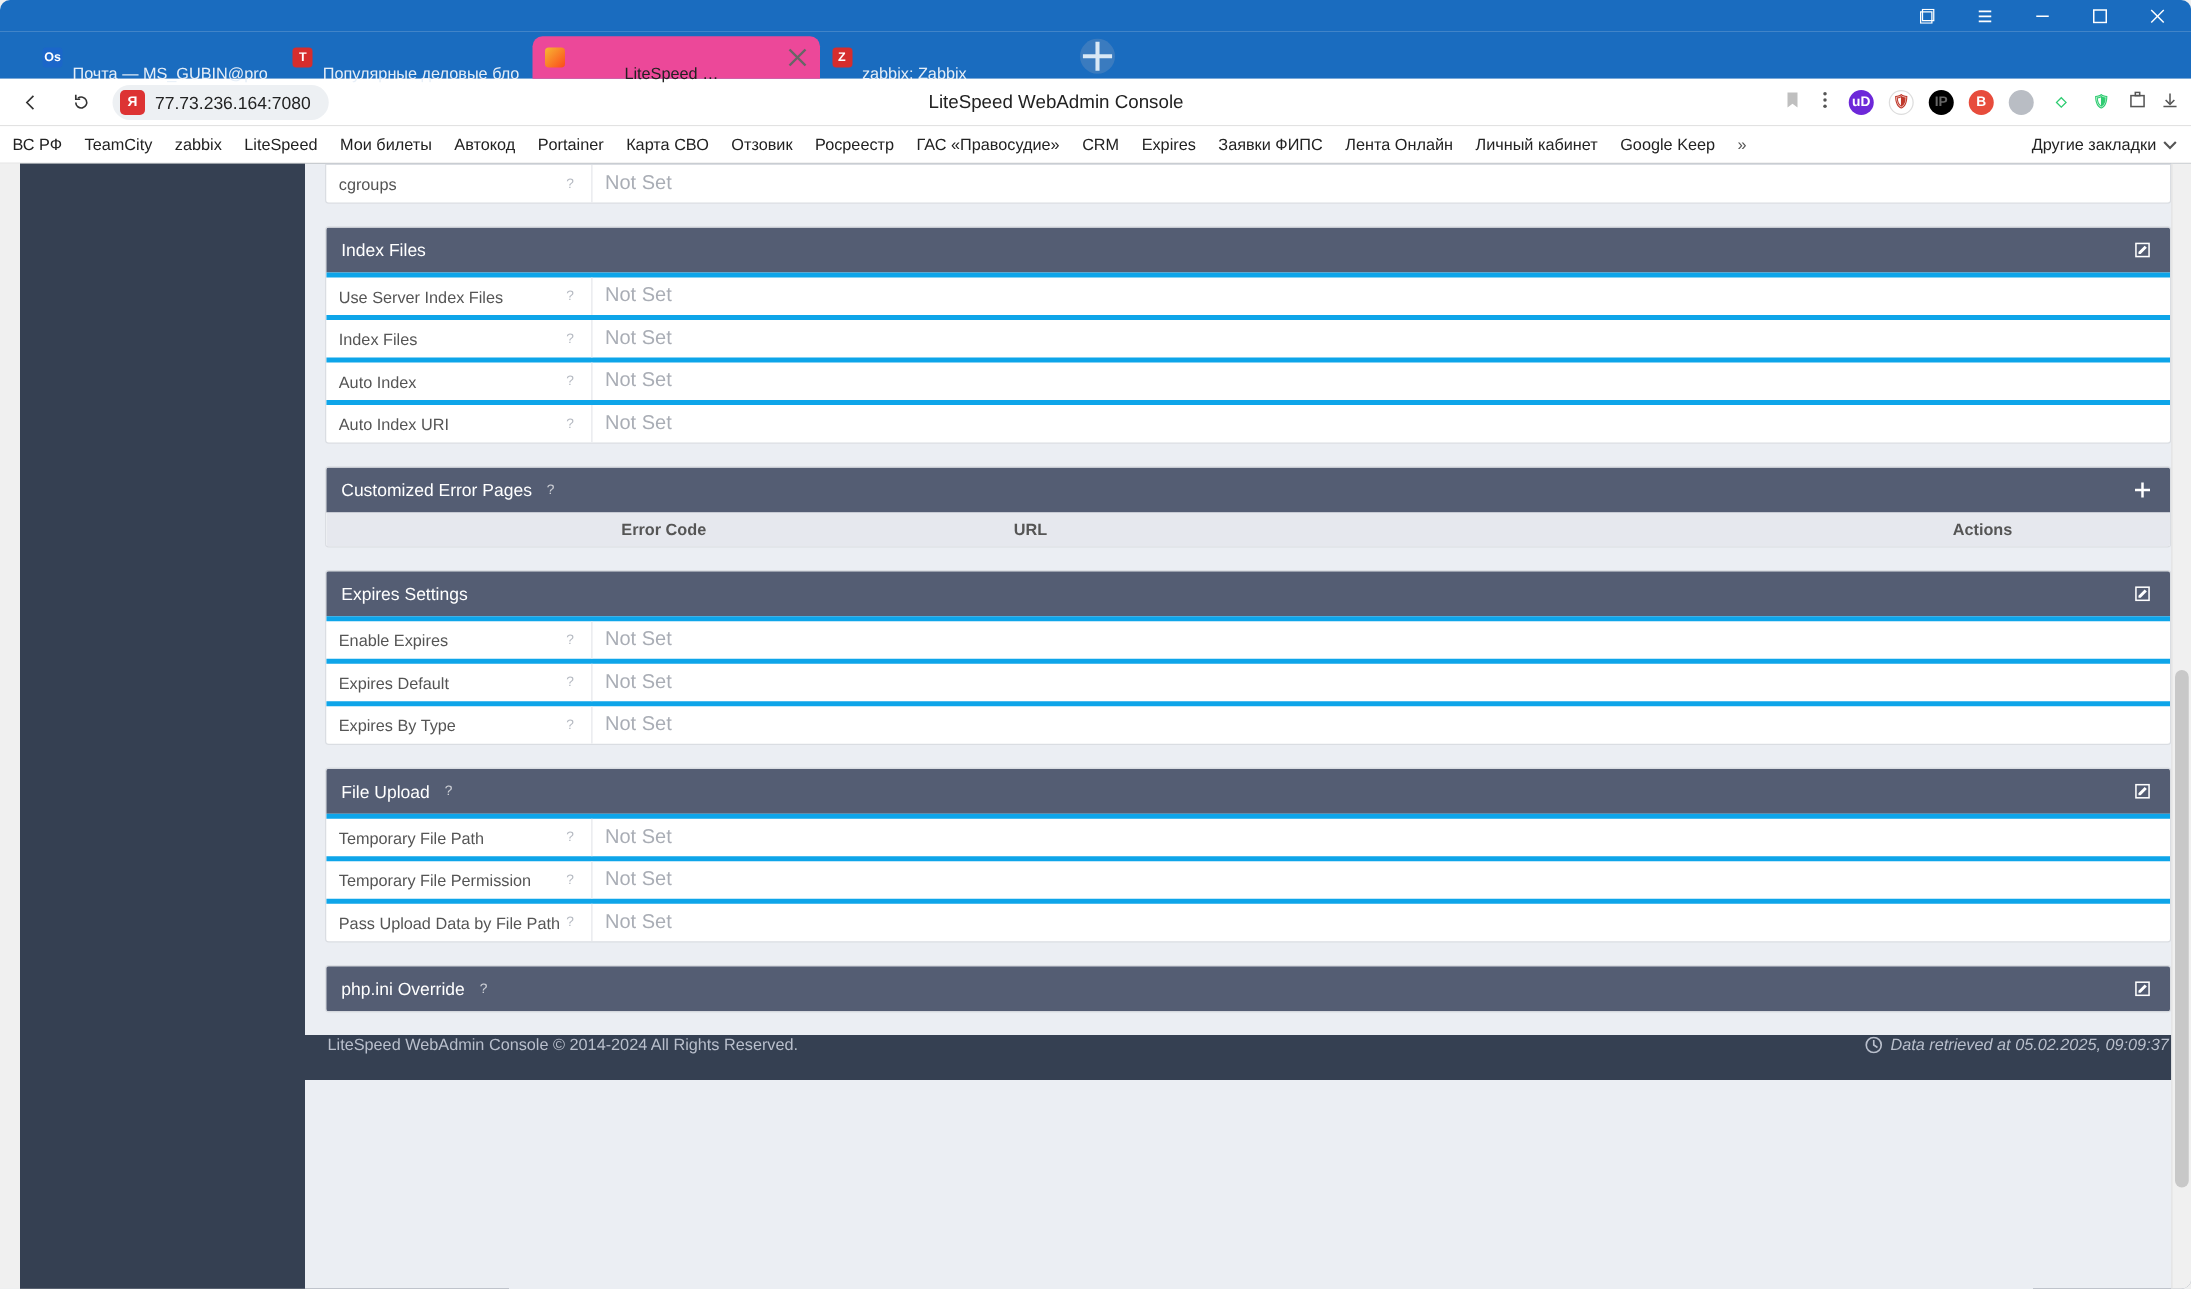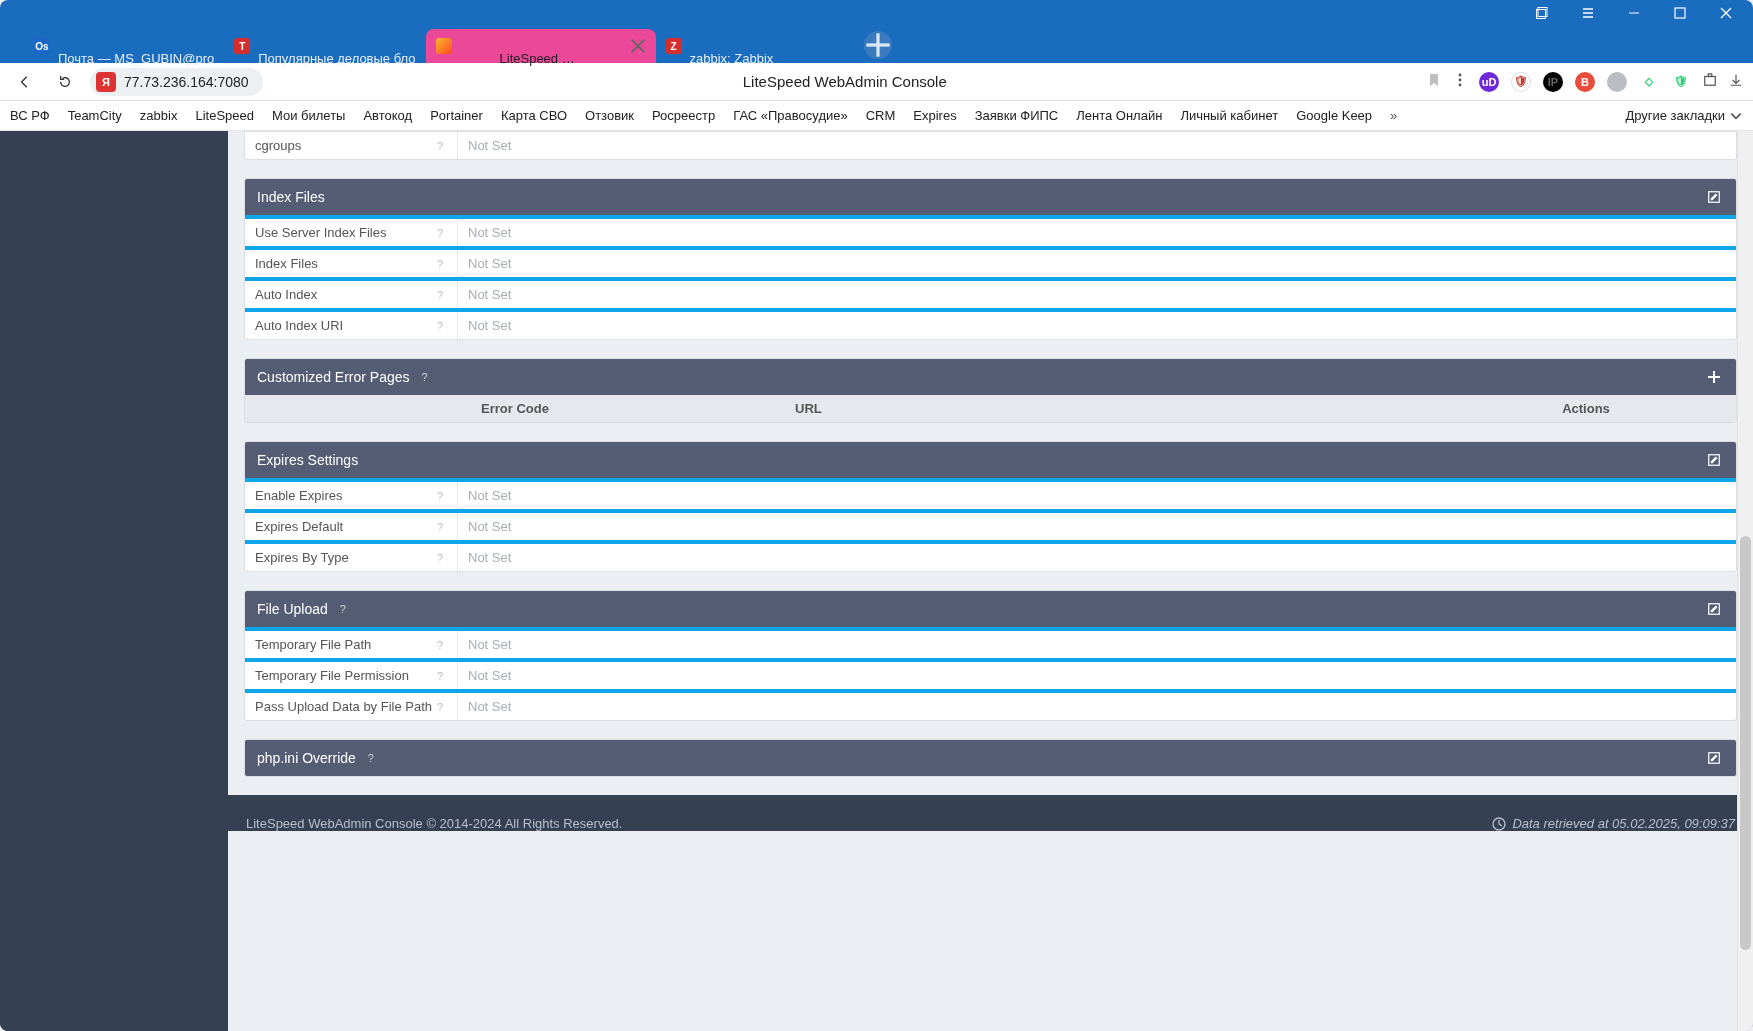--- a/index.html
+++ b/index.html
@@ -90,58 +90,58 @@
 .right-icons{display:flex;align-items:center;gap:12px;}
 .ext-icon{width:20px;height:20px;border-radius:50%;display:flex;align-items:center;justify-content:center;font-size:11px;font-weight:700;}
 
 
 .bookmarks-bar{height:30px;background:#fff;border-bottom:1px solid #e5e5e5;display:flex;align-items:center;padding:0 10px;gap:18px;font-size:13px;color:#222;}
 .bookmarks-bar .bm{cursor:pointer;white-space:nowrap;}
 .bookmarks-bar .spacer{flex:1;}
 .bookmarks-bar .other-bm{display:flex;align-items:center;gap:4px;}
 
 
-.page-area{display:flex;height:calc(100% - 25px - 38px - 38px - 30px);background:#354052;}
+.page-area{display:flex;height:calc(100% - 25px - 38px - 38px - 30px);background:#354052;margin-left:16px;}
 .sidebar{width:228px;background:#354052;}
 .main{flex:1;background:#ebeef3;overflow:auto;padding:0 16px 16px 16px;position:relative;}
 
 
 .panel{background:#fff;border:1px solid #dadde2;border-radius:3px;margin-top:18px;overflow:hidden;}
 .panel-header{
   background:#545d73;color:#fff;padding:8px 12px;font-size:14px;display:flex;align-items:center;
 }
 .panel-header .ph-title{flex:1;display:flex;align-items:center;gap:8px;}
 .panel-header .ph-action{width:20px;height:20px;display:flex;align-items:center;justify-content:center;cursor:pointer;color:#e6e8ee;}
 .panel-header .help-q{opacity:.7;}
 
 .kv-row{display:flex;border-top:4px solid #0ea5e9;}
 .kv-row:first-child{border-top:none;}
 .kv-label{width:212px;padding:6px 10px;color:#555;display:flex;align-items:center;justify-content:space-between;font-size:13px;}
 .kv-label .help-q{color:#b7bbc3;}
-.kv-value{flex:1;padding:6px 10px;color:#a9adb5;font-size:13px;border-left:1px solid #e6e8ec;}
+.kv-value{flex:1;padding:6px 10px;color:#a9adb5;font-size:16px;border-left:1px solid #e6e8ec;}
 
 .table-head{display:flex;background:#e6e8ee;color:#555;font-size:13px;font-weight:600;}
 .table-head .th{padding:6px 10px;}
 .th-errcode{flex:0 0 540px;text-align:center;}
 .th-url{flex:1;}
 .th-actions{flex:0 0 300px;text-align:center;}
 
 .textarea-wrap{padding:8px;}
 .textarea-wrap textarea{
   width:100%;height:108px;resize:both;border:1px solid #dcdfe4;border-radius:3px;
   padding:6px 8px;font-family:inherit;font-size:13px;color:#555;background:#fff;
 }
 
 
 .partial-row{background:#fff;border:1px solid #dadde2;border-radius:0 0 3px 3px;margin-top:0;}
 .partial-row .kv-row{border-top:none;}
 
 
 .page-footer{
-  background:#354052;color:#b9bfcc;height:36px;display:flex;align-items:flex-end;
+  background:#354052;color:#b9bfcc;height:36px;display:flex;align-items:flex-start;
   padding:0 18px;justify-content:space-between;font-size:13px;margin:18px -16px -16px -16px;
 }
 .page-footer .right{display:flex;align-items:center;gap:6px;font-style:italic;}
 
 
 .fake-scroll{position:absolute;right:0;top:131px;bottom:0;width:16px;background:#f0f0f0;border-left:1px solid #e2e2e2;}
 .fake-scroll .thumb{position:absolute;left:2px;right:2px;top:45%;height:46%;background:#c8c8c8;border-radius:6px;}
 
 
 .icon-svg{width:14px;height:14px;}

